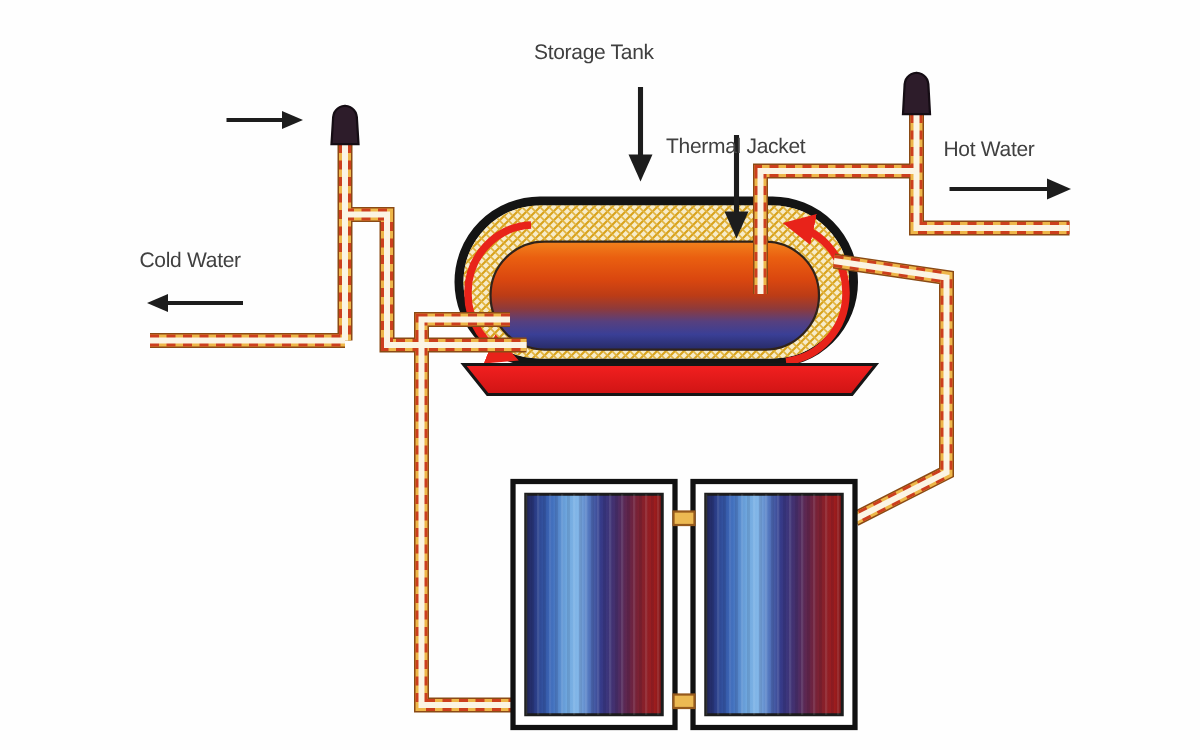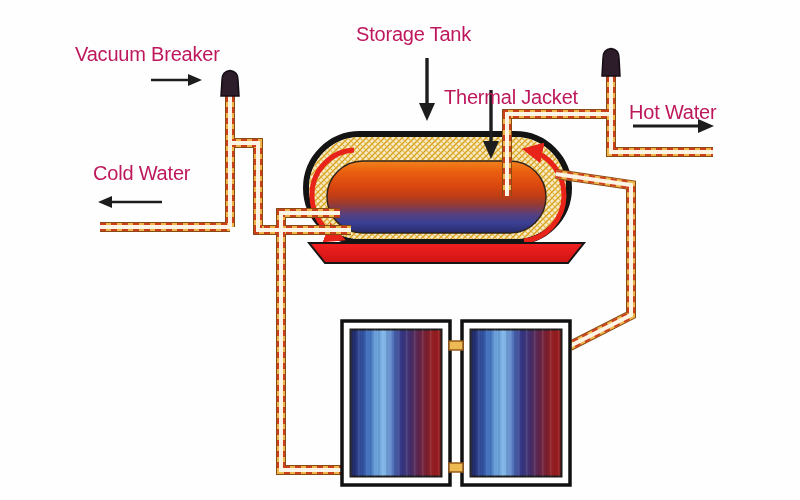--- a/index.html
+++ b/index.html
@@ -7,32 +7,32 @@
   .stage{
     position:relative;
     width:800px;height:500px;
     background:#fefefe;
     overflow:hidden;
     font-family:"Liberation Sans", sans-serif;
   }
   .stage svg{position:absolute;left:0;top:0;}
   .lbl{
     position:absolute;
-    color:#be185d;
-    font-size:20px;
+    color:#404040;
+    font-size:14px;
     line-height:22px;
     letter-spacing:-0.2px;
     white-space:nowrap;
     user-select:none;
   }
   .lbl-vacuum{left:75px;top:43px;}
   .lbl-cold{left:93px;top:162px;}
   .lbl-storage{left:356px;top:23px;}
   .lbl-thermal{left:444px;top:54px;margin-top:32px;}
-  .lbl-hot{left:629px;top:101px;}
+  .lbl-hot{left:629px;top:88px;}
 </style>
 </head>
 <body>
 
 <div class="stage">
 
   <svg width="800" height="500" viewBox="0 0 800 500">
     <defs>
       <pattern id="hatch" width="6" height="6" patternUnits="userSpaceOnUse">
         <rect width="6" height="6" fill="#f7ecca"></rect>
@@ -126,19 +126,18 @@
         <line x1="491" y1="90" x2="491" y2="142" stroke-width="3.4"></line>
         <polygon points="483,141 499,141 491,159" stroke="none"></polygon>
       </g>
       <g>
         <line x1="633" y1="126" x2="699" y2="126" stroke-width="2.8"></line>
         <polygon points="698,119 714,126 698,133" stroke="none"></polygon>
       </g>
     </g>
   </svg>
 
-  <div class="lbl lbl-vacuum">Vacuum Breaker</div>
   <div class="lbl lbl-cold">Cold Water</div>
   <div class="lbl lbl-storage">Storage Tank</div>
   <div class="lbl lbl-thermal">Thermal Jacket</div>
   <div class="lbl lbl-hot">Hot Water</div>
 
 </div>
 
 </body></html>

